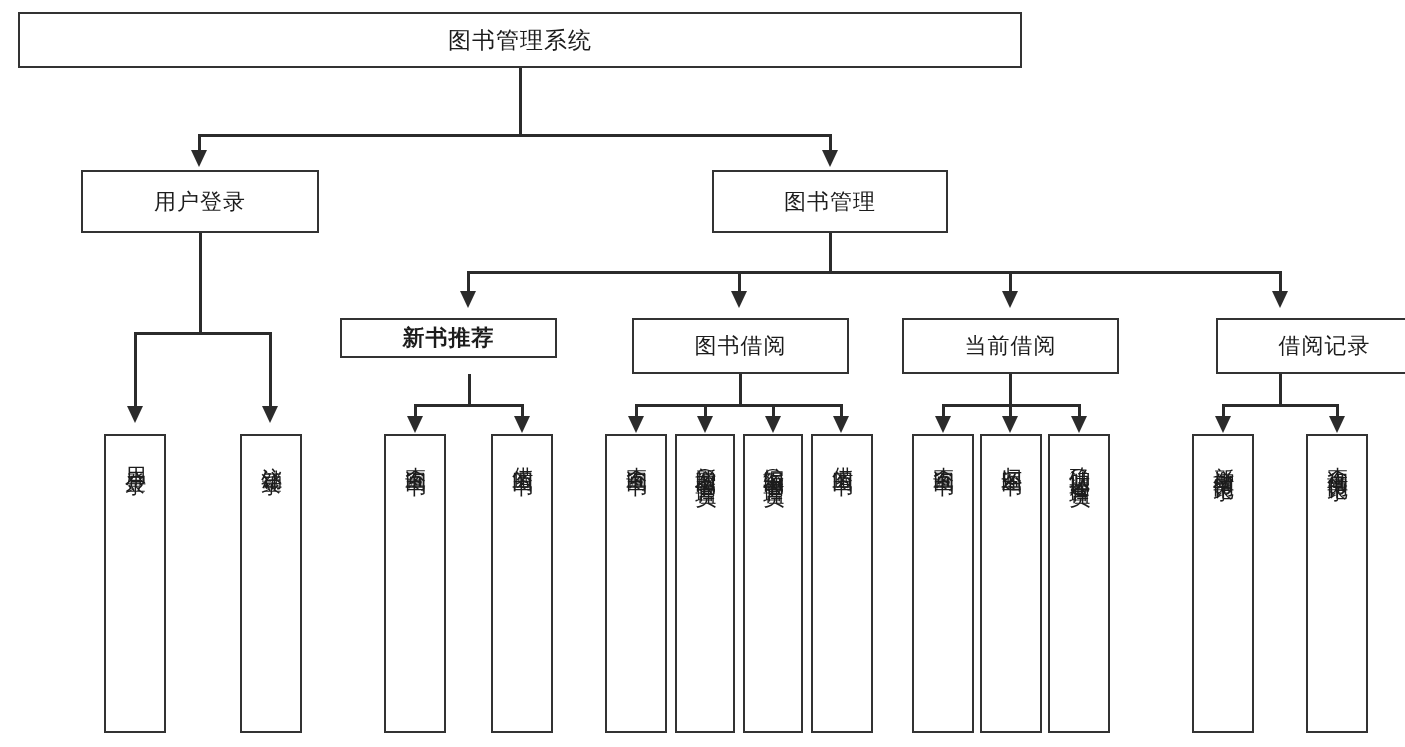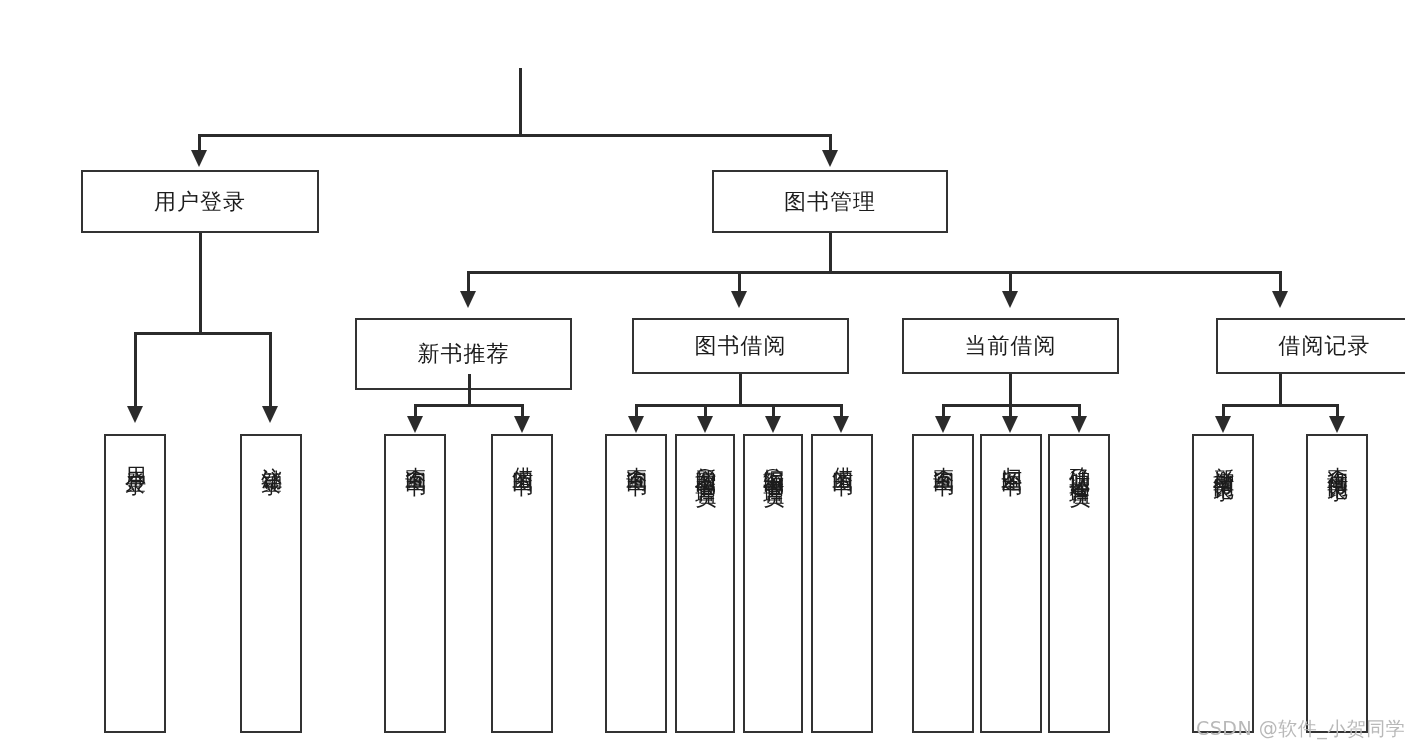--- a/index.html
+++ b/index.html
@@ -72,20 +72,23 @@
     letter-spacing:0.5px;
     white-space:nowrap;
     user-select:none;
   }
 </style>
 </head>
 <body>
 
 <div id="diagram">
 
+  <div class="node root" style="left:18px;top:12px;width:1004px;height:56px;">
+    <span class="label">图书管理系统</span>
+  </div>
 
   <div class="edge v" style="left:519px;top:68px;width:3px;height:68px;"></div>
 
   <div class="edge h" style="left:198px;top:134px;width:634px;height:3px;"></div>
 
   <div class="edge v" style="left:198px;top:134px;width:3px;height:18px;"></div>
   <div class="arrow" style="left:191px;top:150px;"></div>
 
   <div class="edge v" style="left:829px;top:134px;width:3px;height:18px;"></div>
   <div class="arrow" style="left:822px;top:150px;"></div>
@@ -113,21 +116,21 @@
 
   <div class="edge v" style="left:738px;top:271px;width:3px;height:22px;"></div>
   <div class="arrow" style="left:731px;top:291px;"></div>
 
   <div class="edge v" style="left:1009px;top:271px;width:3px;height:22px;"></div>
   <div class="arrow" style="left:1002px;top:291px;"></div>
 
   <div class="edge v" style="left:1279px;top:271px;width:3px;height:22px;"></div>
   <div class="arrow" style="left:1272px;top:291px;"></div>
 
-  <div class="node" style="left:355px;top:318px;width:217px;height:72px;">
+  <div class="node" style="left:340px;top:318px;width:217px;height:40px;font-weight:bold;">
     <span class="label">新书推荐</span>
   </div>
   <div class="node" style="left:902px;top:318px;width:217px;height:56px;">
     <span class="label">当前借阅</span>
   </div>
   <div class="node" style="left:632px;top:318px;width:217px;height:56px;">
     <span class="label">图书借阅</span>
   </div>
   <div class="node" style="left:1171px;top:318px;width:217px;height:56px;margin-left:45px;">
     <span class="label">借阅记录</span>
@@ -204,15 +207,14 @@
     <span class="label">确认归还（管理员）</span>
   </div>
 
   <div class="node leaf" style="left:1192px;top:434px;width:62px;height:299px;">
     <span class="label">新增借阅记录</span>
   </div>
   <div class="node leaf" style="left:1306px;top:434px;width:62px;height:299px;">
     <span class="label">查询借阅记录</span>
   </div>
 
-  <div id="watermark" style="left:1196px;top:716px;">CSDN @软件_小贺同学</div>
 
 </div>
 
 </body></html>

